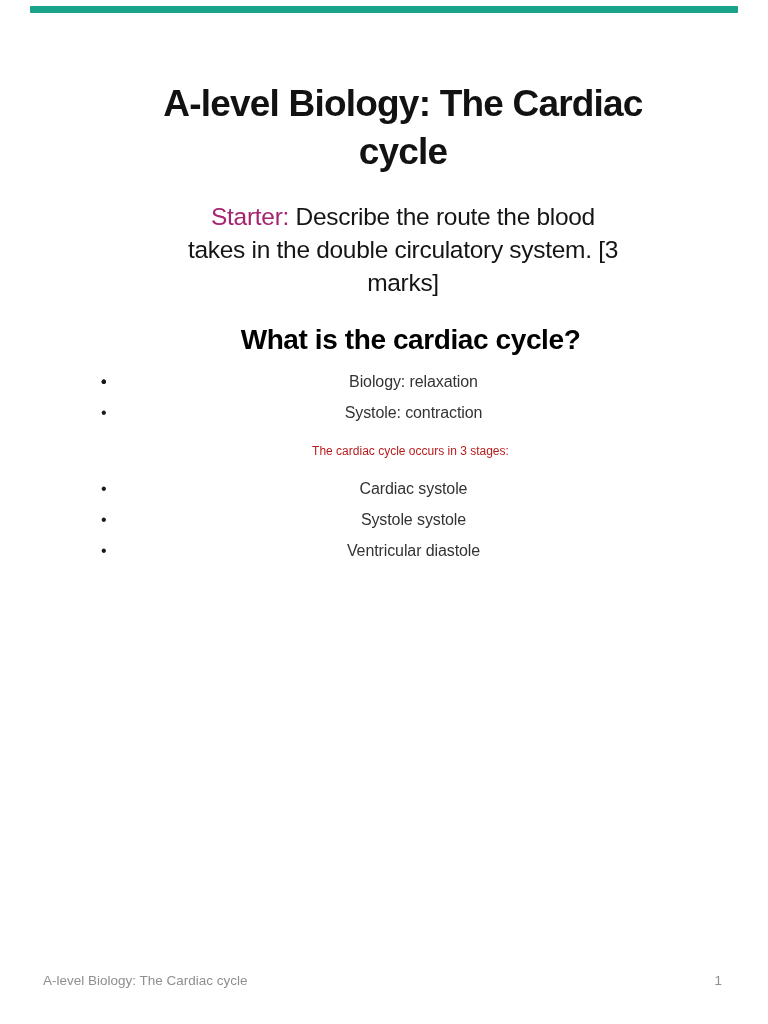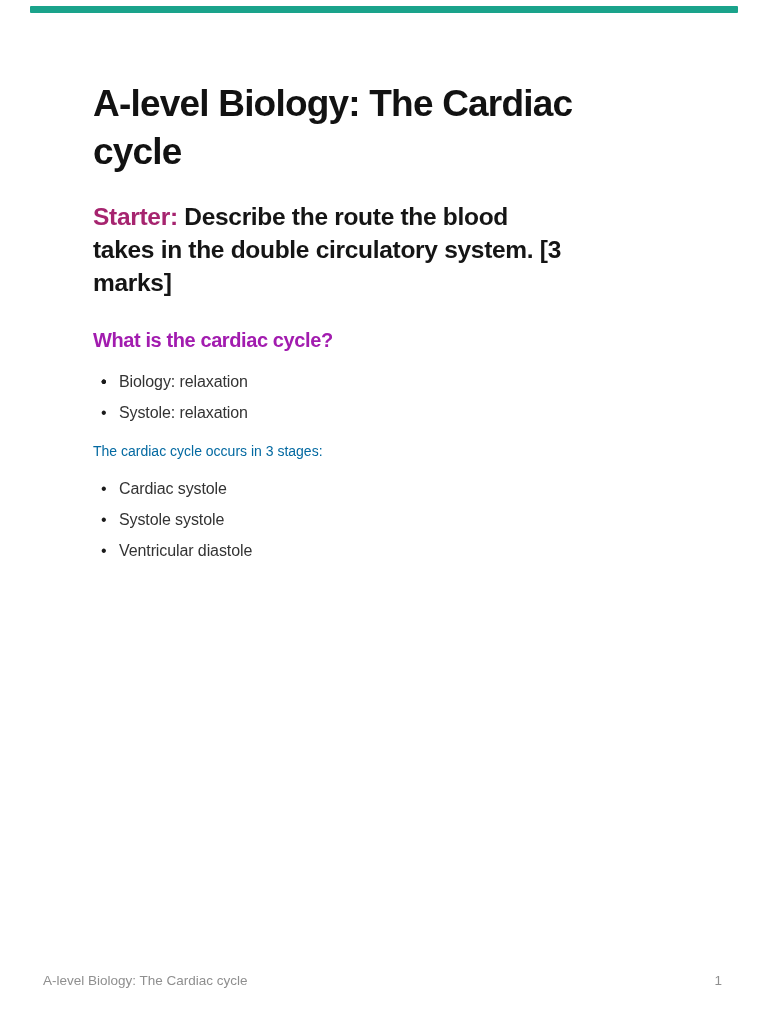--- a/index.html
+++ b/index.html
@@ -4,20 +4,21 @@
 <style>
   * { margin:0; padding:0; box-sizing:border-box; }
   html,body { background:#ffffff; }
   .page {
     position:relative;
     width:768px; height:1024px;
     margin:0 auto;
     background:#ffffff;
     font-family:"Liberation Sans", sans-serif;
     overflow:hidden;
+    text-align:center;
   }
   .accent-bar {
     position:absolute;
     top:6px; left:30px; right:30px; height:7px;
     background:#1aa38b;
     border-radius:1px;
   }
   .content {
     position:absolute;
     left:93px; right:40px; top:80px;
@@ -28,41 +29,41 @@
     font-weight:700;
     letter-spacing:-0.8px;
     color:#121212;
     white-space:pre-line;
     margin-bottom:24px;
     max-width:620px;
   }
   .starter {
     font-size:24.5px;
     line-height:33px;
-    font-weight:700;
+    font-weight:400;
     letter-spacing:-0.3px;
     color:#151515;
     white-space:pre-line;
     margin-bottom:24px;
     max-width:620px;
   }
   .starter .starter-label { color:#a6246f; }
   .section-heading {
-    font-size:20px;
+    font-size:28px;
     line-height:34px;
     font-weight:700;
     letter-spacing:-0.4px;
-    color:#a21caf;
+    color:#000000;
     margin-top:12px;
     margin-bottom:12px;
   }
   .section-intro {
-    font-size:14px;
+    font-size:12px;
     line-height:25px;
-    color:#0369a1;
+    color:#b91c1c;
     margin-top:14px;
     margin-bottom:6px;
   }
   ul.bullet-list {
     list-style:none;
     margin-top:12px;
     margin-bottom:0;
   }
   ul.bullet-list li {
     position:relative;
@@ -116,21 +117,21 @@
       </li>
       <li>
         <span class="bullet-dot">•</span>
       </li>
       <li>
         <span class="bullet-dot">•</span>
         <span class="li-text">Biology: relaxation</span>
       </li>
       <li>
         <span class="bullet-dot">•</span>
-        <span class="li-text">Systole: relaxation</span>
+        <span class="li-text">Systole: contraction</span>
       </li>
     </ul>
 
 
     <p class="section-intro">The cardiac cycle occurs in 3 stages:</p>
 
     <ul class="bullet-list">
       <li>
         <span class="bullet-dot">•</span>
         <span class="li-text">Cardiac systole</span>

